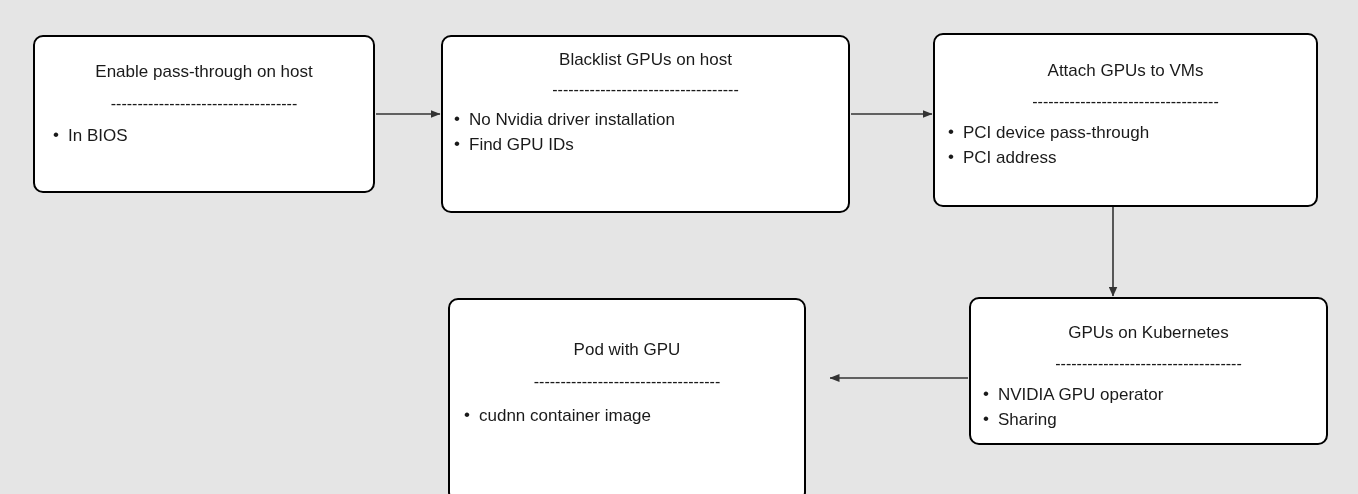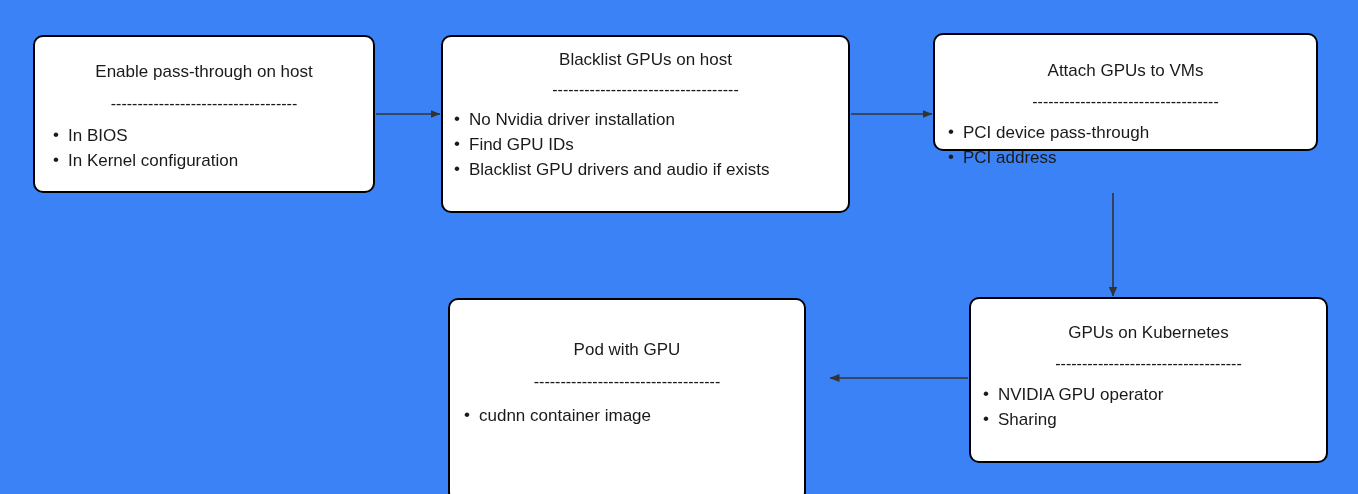--- a/index.html
+++ b/index.html
@@ -8,21 +8,21 @@
     background: #ffffff;
   }
   body {
     font-family: "Liberation Sans", sans-serif;
     -webkit-font-smoothing: antialiased;
   }
   #canvas {
     position: relative;
     width: 1358px;
     height: 494px;
-    background: #3b82f6;
+    background: #e5e5e5;
     overflow: hidden;
   }
   .node {
     position: absolute;
     box-sizing: border-box;
     background: #ffffff;
     border: 2px solid #000000;
     border-radius: 10px;
     padding: 0;
   }
@@ -61,22 +61,22 @@
     position: absolute;
     left: 2px;
     top: -1px;
     font-size: 17px;
     color: #1a1a1a;
   }
 
   
   #node-enable-passthrough { left: 33px;  top: 35px;  width: 342px; height: 158px; }
   #node-blacklist-gpus     { left: 441px; top: 35px;  width: 409px; height: 178px; }
-  #node-attach-gpus        { left: 933px; top: 33px;  width: 385px; height: 118px; }
-  #node-gpus-kubernetes    { left: 969px; top: 297px; width: 359px; height: 166px; }
+  #node-attach-gpus        { left: 933px; top: 33px;  width: 385px; height: 174px; }
+  #node-gpus-kubernetes    { left: 969px; top: 297px; width: 359px; height: 148px; }
   #node-pod-with-gpu       { left: 448px; top: 298px; width: 358px; height: 204px; }
 
   #node-enable-passthrough .node-title { margin-top: 25px; }
   #node-enable-passthrough .divider    { margin-top: 14px; }
   #node-enable-passthrough .node-list  { margin-top: 12px; padding-left: 16px; }
 
   #node-blacklist-gpus .node-title { margin-top: 13px; }
   #node-blacklist-gpus .divider    { margin-top: 12px; }
   #node-blacklist-gpus .node-list  { margin-top: 10px; padding-left: 9px; }
 
@@ -126,31 +126,29 @@
     <line x1="1113" y1="193" x2="1113" y2="296" stroke="#333333" stroke-width="1.6" marker-end="url(#arrow-down)"></line>
 
     <line x1="968" y1="378" x2="830" y2="378" stroke="#333333" stroke-width="1.6" marker-end="url(#arrow-left)"></line>
   </svg>
 
   <div class="node" id="node-enable-passthrough">
     <div class="node-title">Enable pass-through on host</div>
     <div class="divider">-----------------------------------</div>
     <ul class="node-list">
       <li>In BIOS</li>
-      <li>In Kernel configuration</li>
     </ul>
   </div>
 
   <div class="node" id="node-blacklist-gpus">
     <div class="node-title">Blacklist GPUs on host</div>
     <div class="divider">-----------------------------------</div>
     <ul class="node-list">
       <li>No Nvidia driver installation</li>
       <li>Find GPU IDs</li>
-      <li>Blacklist GPU drivers and audio if exists</li>
     </ul>
   </div>
 
   <div class="node" id="node-attach-gpus">
     <div class="node-title">Attach GPUs to VMs</div>
     <div class="divider">-----------------------------------</div>
     <ul class="node-list">
       <li>PCI device pass-through</li>
       <li>PCI address</li>
     </ul>

